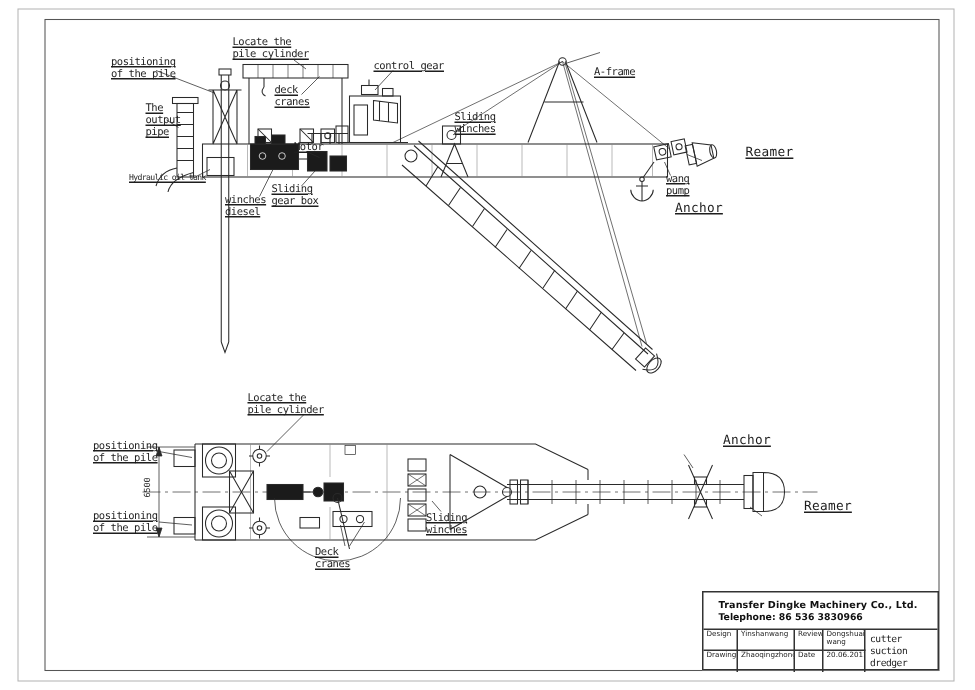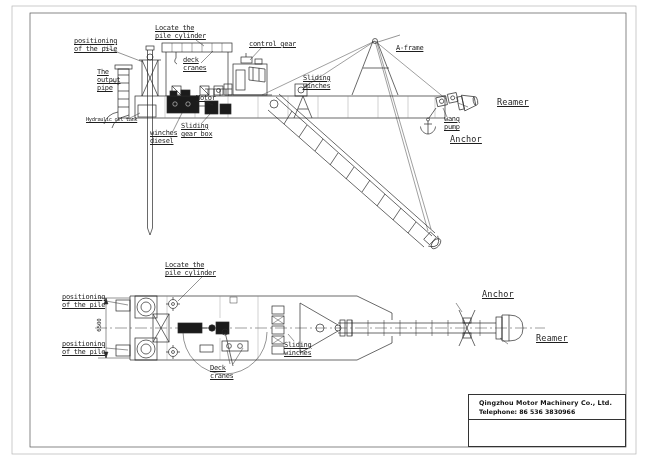--- a/index.html
+++ b/index.html
@@ -321,18 +321,29 @@
 <div class="dim" style="left:92px;top:322px">6500</div>
 <div class="lbl" style="left:210px;top:364px">Deck
 cranes</div>
 <div class="lbl" style="left:284px;top:341px">Sliding
 winches</div>
 <div class="lbl u big" style="left:452px;top:290px">Anchor</div>
 <div class="lbl u big" style="left:506px;top:334px">Reamer</div>
 
 <div class="titleblock">
   <div class="tb-top">
-    <div class="tb-company">Qingzhou Motor Machinery Co., Ltd.</div>
+    <div class="tb-company">Transfer Dingke Machinery Co., Ltd.</div>
     <div class="tb-phone">Telephone: 86 536 3830966</div>
   </div>
+  <div class="tb-grid">
+    <div class="tb-cell">Design</div>
+    <div class="tb-cell">Yinshanwang</div>
+    <div class="tb-cell">Review</div>
+    <div class="tb-cell">Dongshuai wang</div>
+    <div class="tb-cell tb-product">cutter suction dredger</div>
+    <div class="tb-cell last">Drawing</div>
+    <div class="tb-cell last">Zhaoqingzhong</div>
+    <div class="tb-cell last">Date</div>
+    <div class="tb-cell last">20.06.2011</div>
+  </div>
 </div>
 
 </div>
 
 </body></html>

